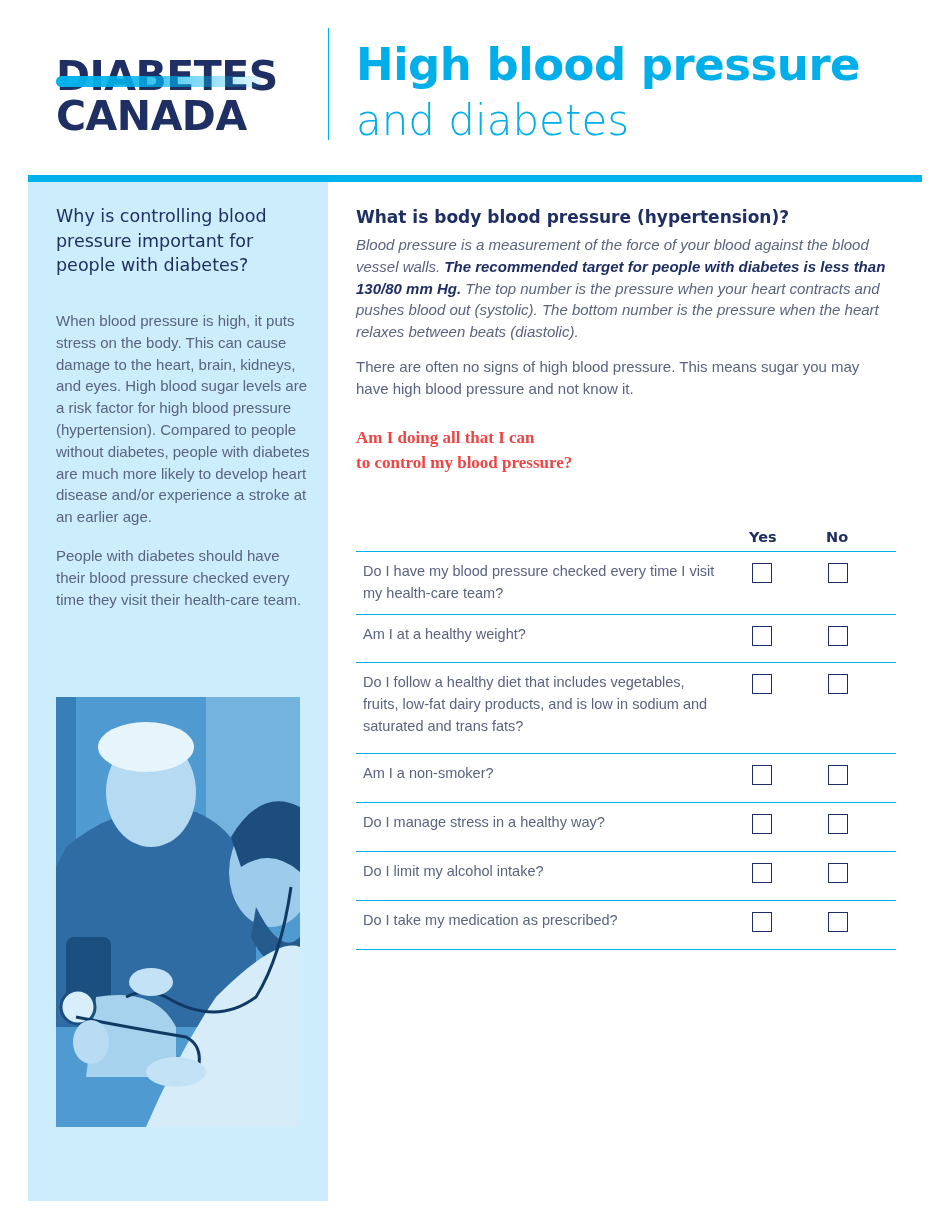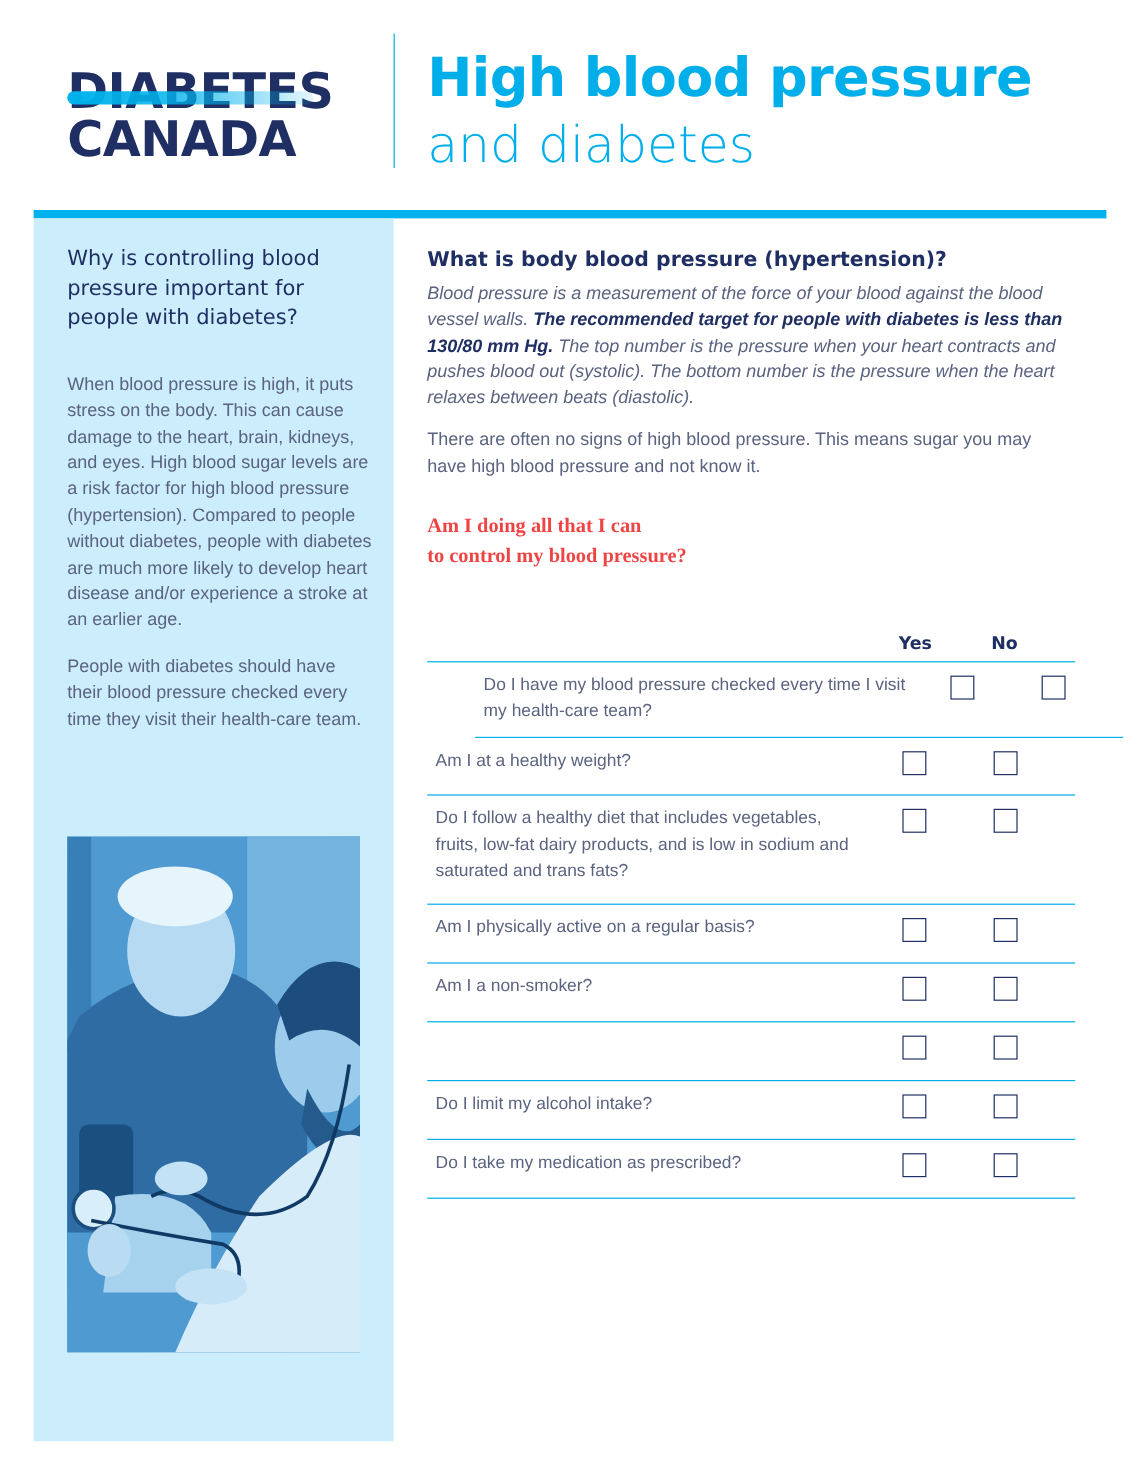--- a/index.html
+++ b/index.html
@@ -106,46 +106,42 @@
   <p class="main-p main-p2">There are often no signs of high blood pressure. This means sugar you may have high blood pressure and not know it.</p>
   <h3 class="check-heading">
     <span>Am I doing all that I can</span><br>
     <span>to control my blood pressure?</span>
   </h3>
 
   <div class="checklist">
     <span class="col-head col-yes">Yes</span>
     <span class="col-head col-no">No</span>
     <div class="rows" id="rows">
-        <div class="row" style="height: 63px; margin-left: 40px;">
+        <div class="row" style="height: 63px;">
           <span class="row-q">Do I have my blood pressure checked every time I visit my health-care team?</span>
           <span class="box yes" role="checkbox" aria-checked="false"></span>
           <span class="box no" role="checkbox" aria-checked="false"></span>
         </div>
         <div class="row" style="height: 48px;">
           <span class="row-q">Am I at a healthy weight?</span>
           <span class="box yes" role="checkbox" aria-checked="false"></span>
           <span class="box no" role="checkbox" aria-checked="false"></span>
         </div>
         <div class="row" style="height: 91px;">
           <span class="row-q">Do I follow a healthy diet that includes vegetables, fruits, low-fat dairy products, and is low in sodium and saturated and trans fats?</span>
           <span class="box yes" role="checkbox" aria-checked="false"></span>
           <span class="box no" role="checkbox" aria-checked="false"></span>
         </div>
         <div class="row" style="height: 49px;">
-          <span class="row-q">Am I physically active on a regular basis?</span>
-          <span class="box yes" role="checkbox" aria-checked="false"></span>
-          <span class="box no" role="checkbox" aria-checked="false"></span>
-        </div>
-        <div class="row" style="height: 49px;">
           <span class="row-q">Am I a non-smoker?</span>
           <span class="box yes" role="checkbox" aria-checked="false"></span>
           <span class="box no" role="checkbox" aria-checked="false"></span>
         </div>
         <div class="row" style="height: 49px;">
+          <span class="row-q">Do I manage stress in a healthy way?</span>
           <span class="box yes" role="checkbox" aria-checked="false"></span>
           <span class="box no" role="checkbox" aria-checked="false"></span>
         </div>
         <div class="row" style="height: 49px;">
           <span class="row-q">Do I limit my alcohol intake?</span>
           <span class="box yes" role="checkbox" aria-checked="false"></span>
           <span class="box no" role="checkbox" aria-checked="false"></span>
         </div>
         <div class="row" style="height: 49px;">
           <span class="row-q">Do I take my medication as prescribed?</span>

